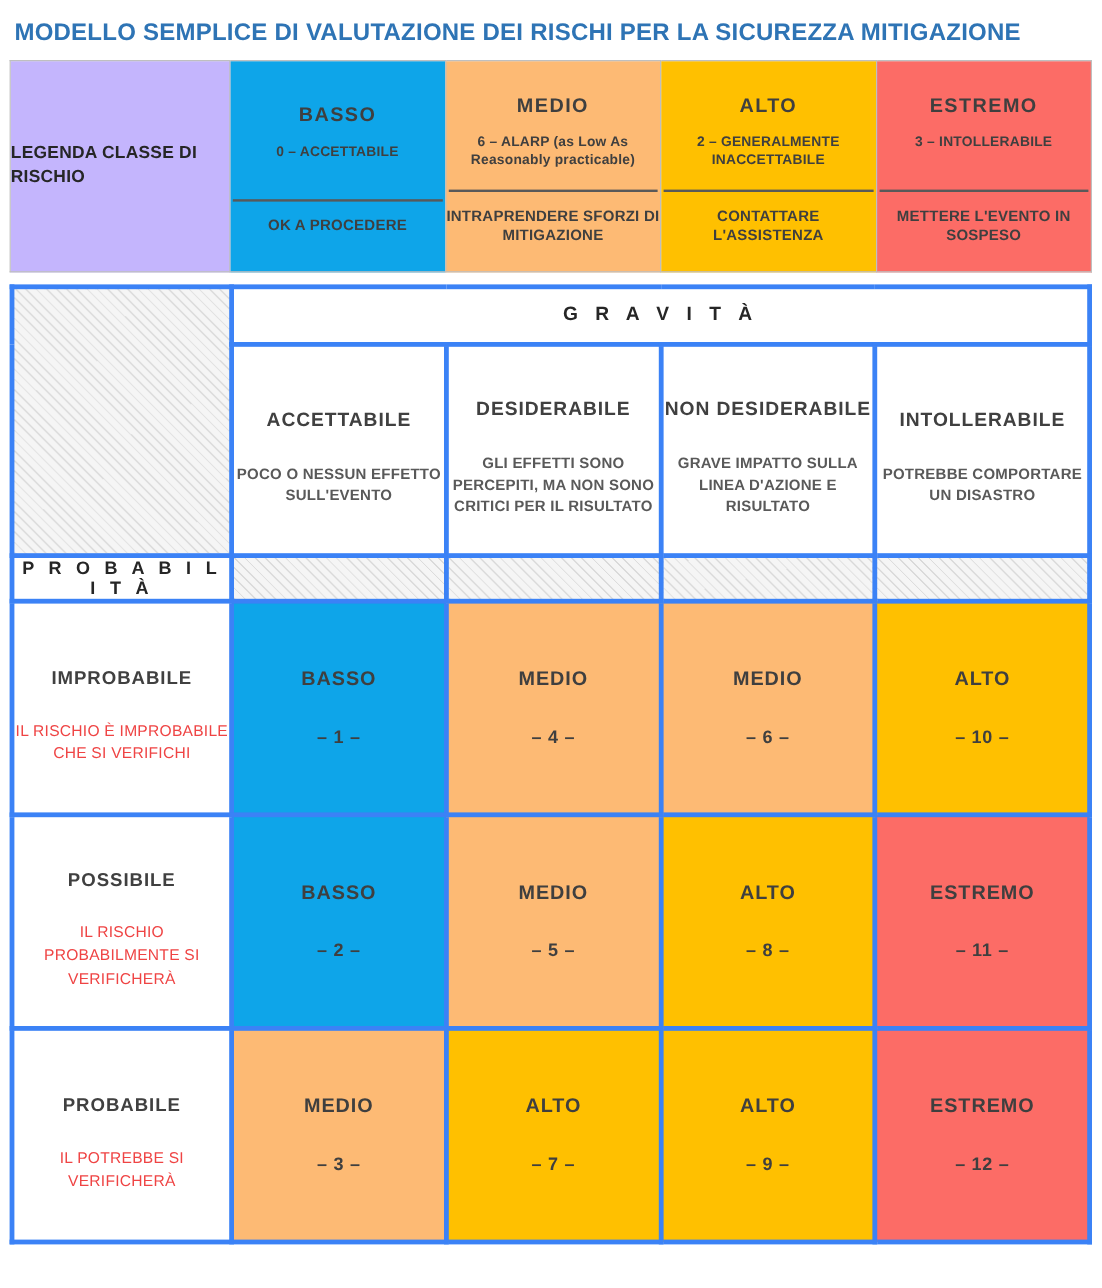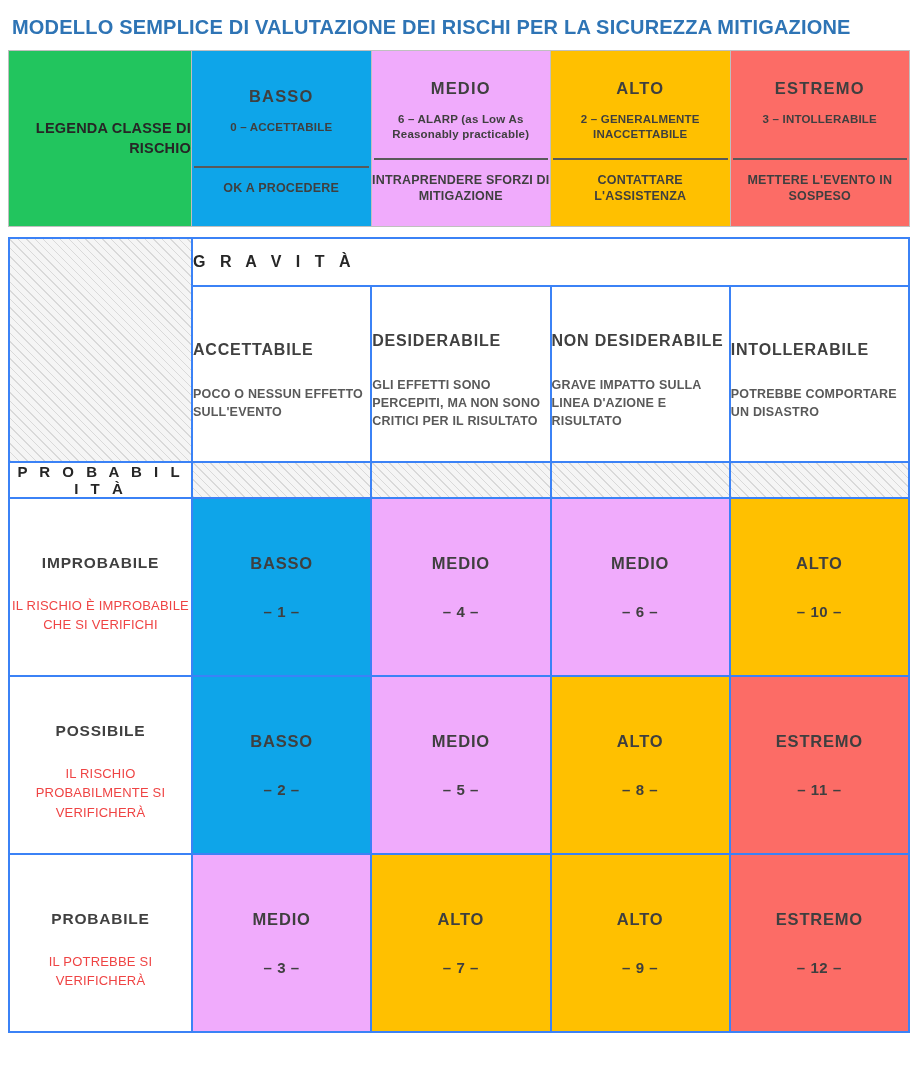--- a/index.html
+++ b/index.html
@@ -37,26 +37,26 @@
     table-layout: fixed;
     width: 902px;
   }
   .legend-table td {
     border: 1px solid #bfbfbf;
     vertical-align: middle;
     padding: 0;
   }
   .legend-label {
     width: 183px;
-    text-align: right;
+    text-align: left;
     font-size: 14.5px;
     font-weight: bold;
     color: #262626;
     line-height: 1.35;
-    background: #22c55e;
+    background: #c4b5fd;
     padding: 6px 10px;
     letter-spacing: 0.2px;
   }
   .legend-cell {
     height: 176px;
     padding: 10px 10px 12px 10px;
     text-align: center;
   }
   .legend-cell .lc-head {
     font-size: 16.5px;
@@ -76,30 +76,31 @@
     border-top: 2px solid #595959;
     margin: 0 2px 12px 2px;
   }
   .legend-cell .lc-action {
     font-size: 12.5px;
     font-weight: bold;
     line-height: 1.3;
     letter-spacing: 0.2px;
   }
   .bg-basso   { background: #0ea5e9; color: #3f3f3f; }
-  .bg-medio   { background: #f0abfc; color: #3f3f3f; }
+  .bg-medio   { background: #fdba74; color: #3f3f3f; }
   .bg-alto    { background: #ffc000; color: #3f3f3f; margin-top: 16px; }
   .bg-estremo { background: #fc6c66; color: #3f3f3f; }
 
   
   .matrix-wrap { margin-top: 10px; }
   .matrix-table td {
-    border: 2px solid #3b82f6;
+    border: 4px solid #3b82f6;
     padding: 0;
     vertical-align: middle;
+    text-align: center;
   }
   .hatch {
     background-color: #f2f2f2;
     background-image: repeating-linear-gradient(
       45deg,
       #d9d9d9 0px, #d9d9d9 1px,
       #f5f5f5 1px, #f5f5f5 6px
     );
   }
   .col-head-corner { width: 183px; }

